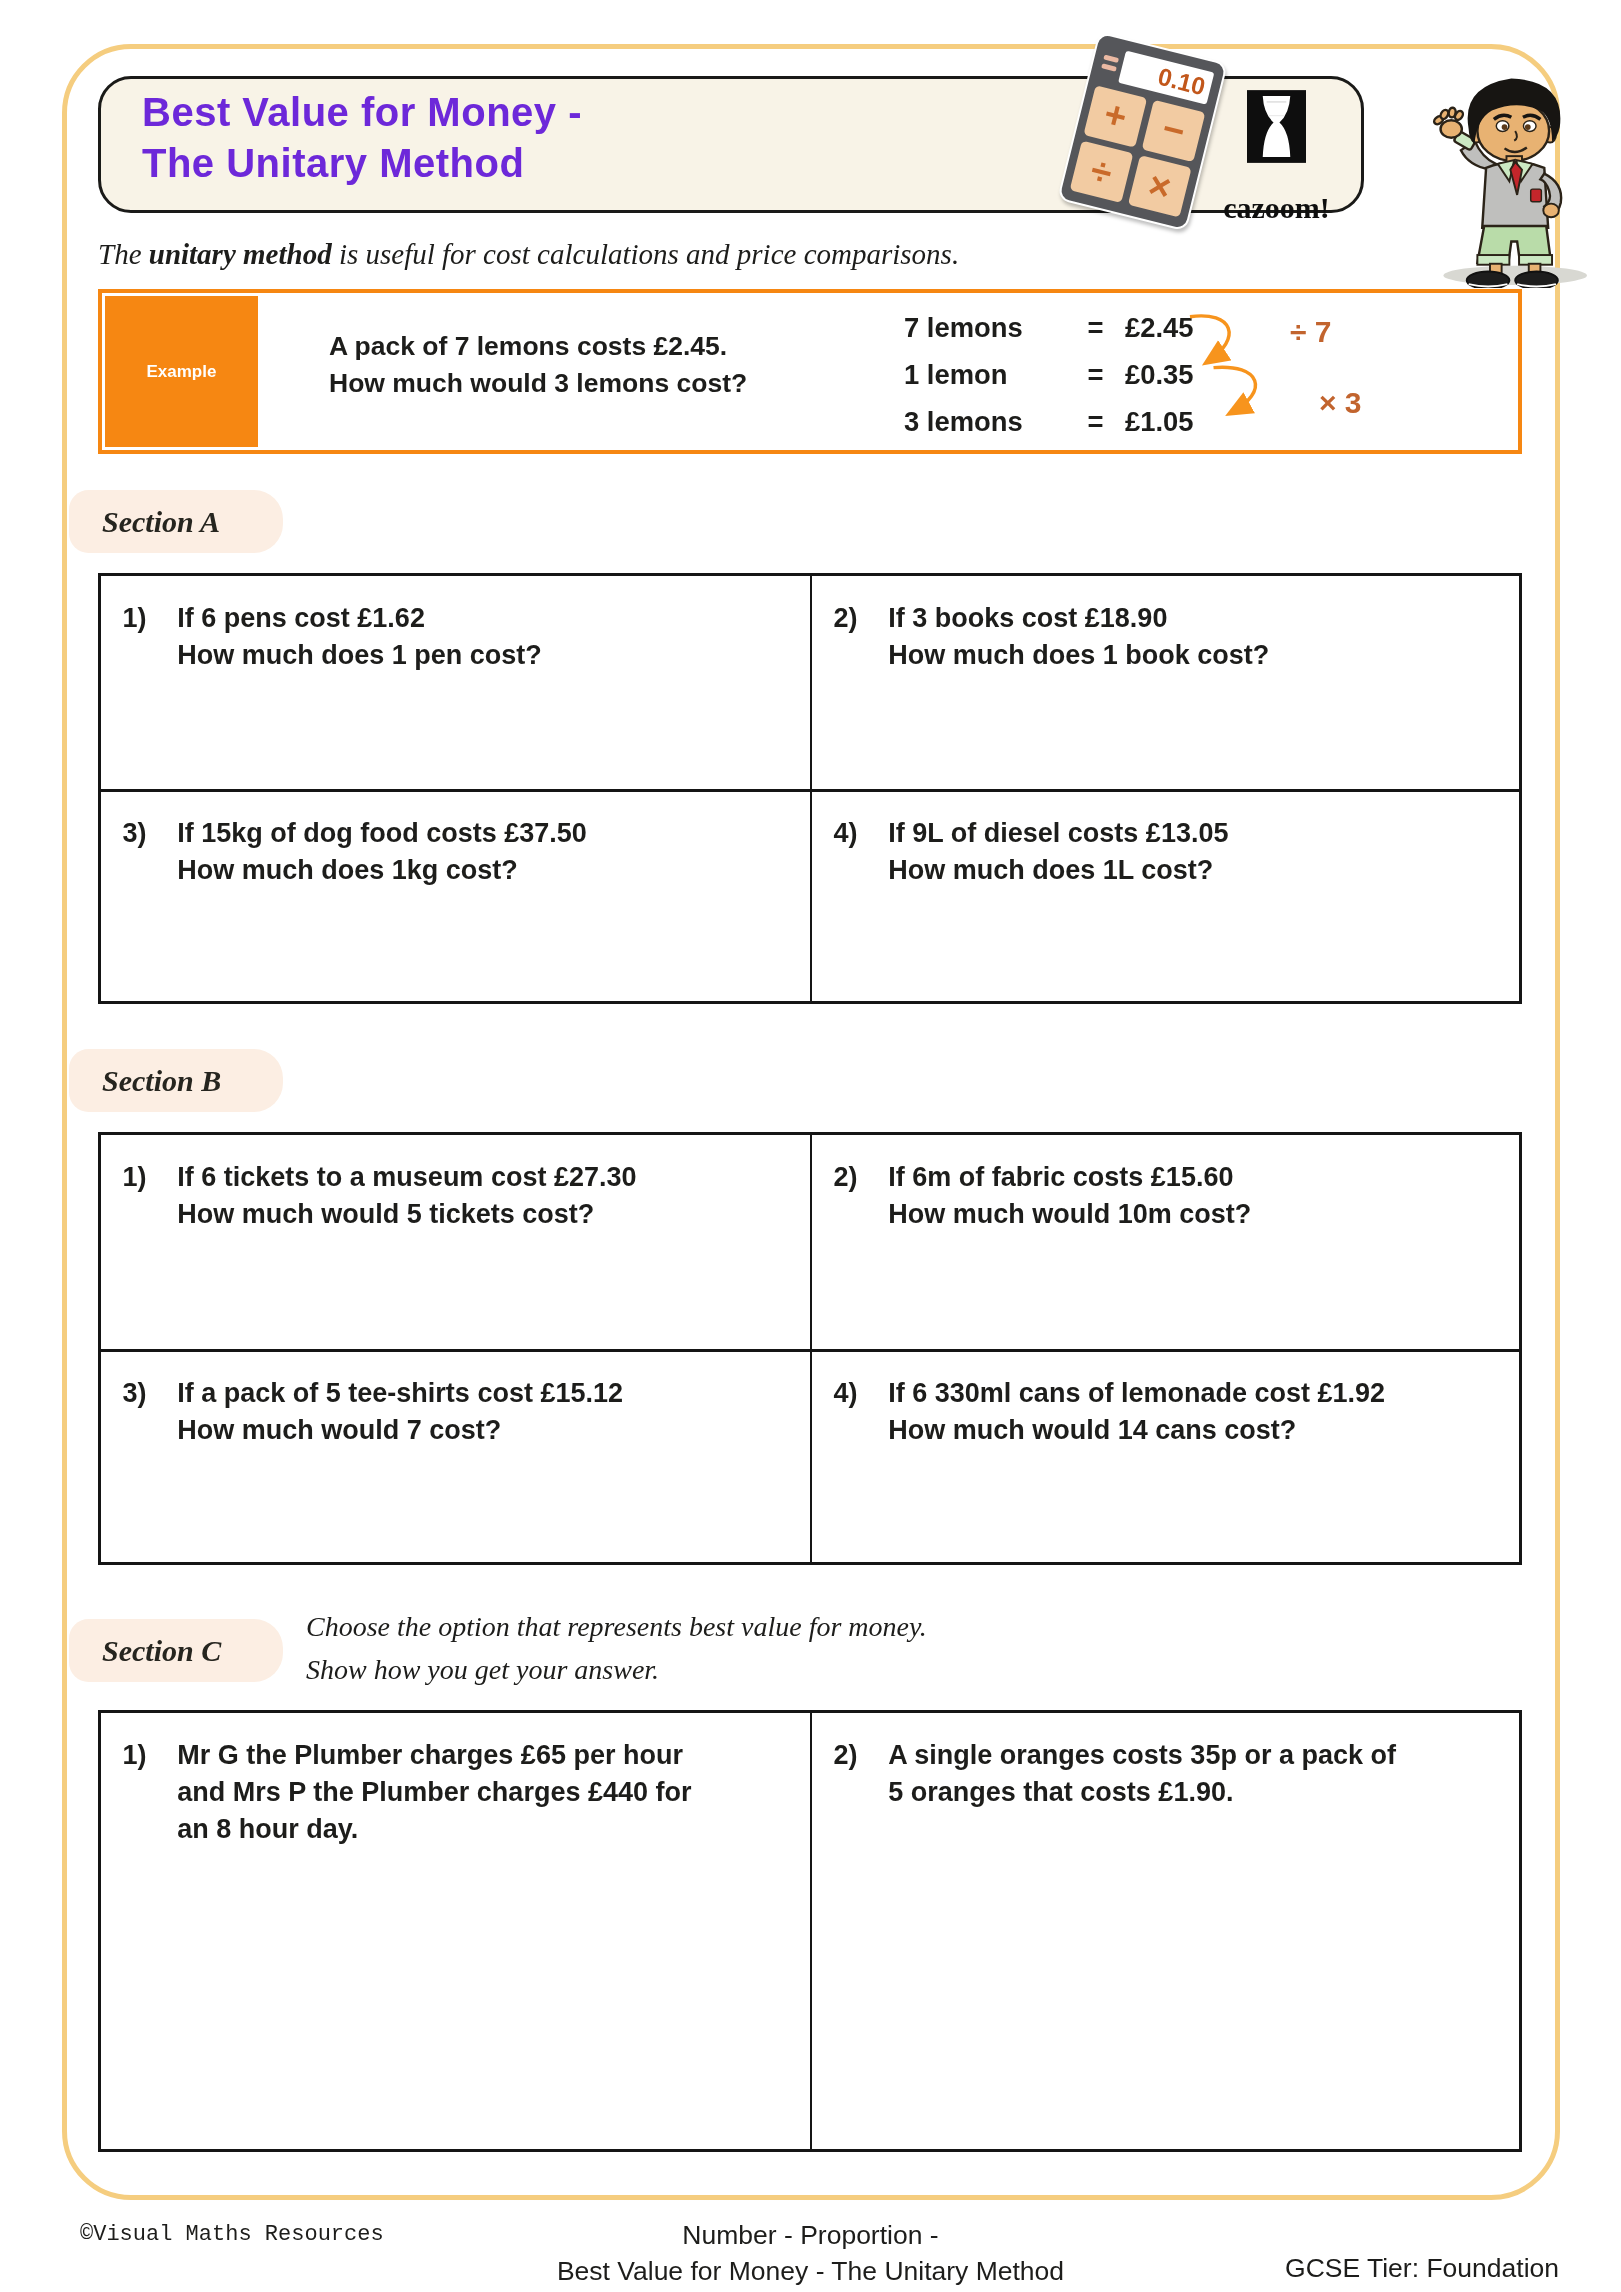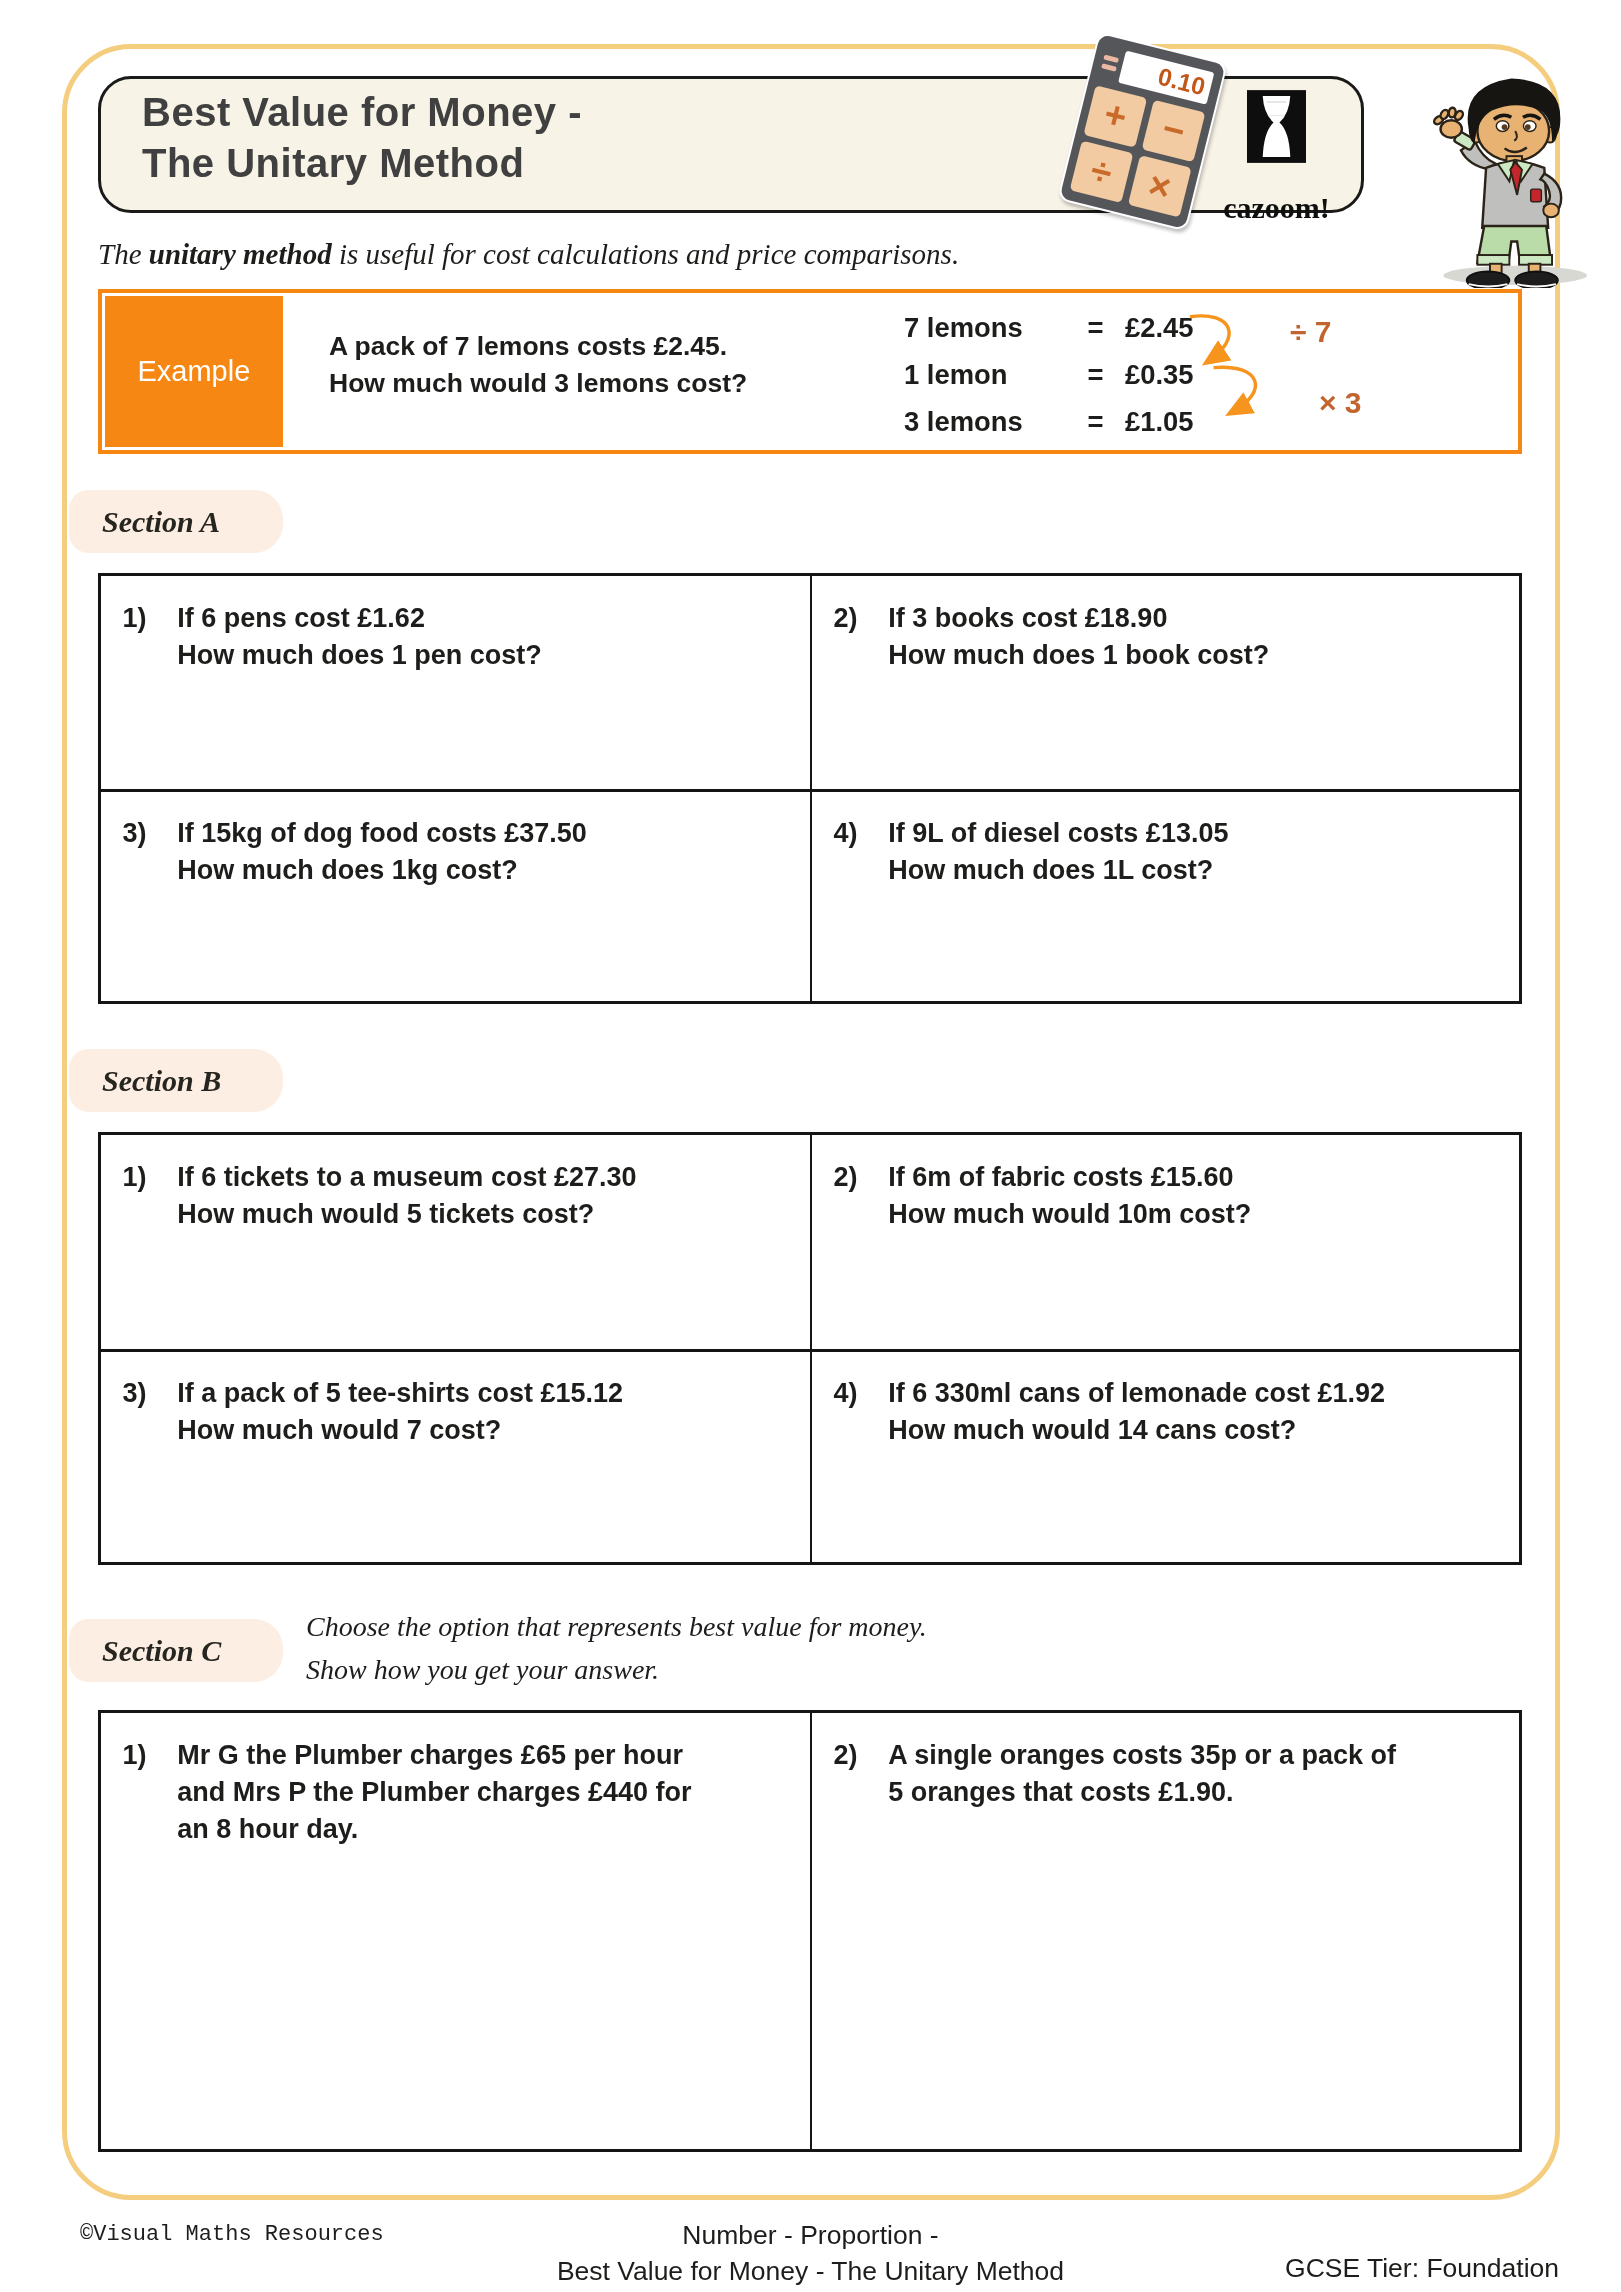--- a/index.html
+++ b/index.html
@@ -7,21 +7,21 @@
   .canvas { position:relative; width:1621px; height:2293px; background:#ffffff; overflow:hidden; }
 
   
   .frame { position:absolute; left:62px; top:44px; width:1498px; height:2156px;
            border:5.9px solid #F5CD7F; border-radius:69px; }
 
   
   .header { position:absolute; left:98px; top:76px; width:1266px; height:137px;
             background:#F8F3E7; border:3.9px solid #1A1A18; border-radius:33px; z-index:2; }
   .title { position:absolute; left:41px; top:7.8px; font-weight:bold; font-size:40px; line-height:51px;
-           color:#404040; letter-spacing:0.5px; font-family:"Liberation Sans", sans-serif; }
+           color:#6d28d9; letter-spacing:0.5px; font-family:"Liberation Sans", sans-serif; }
 
   
   .calc-icon { position:absolute; left:1076px; top:45px; width:133px; height:173px;
                transform:rotate(14deg); z-index:3; background:#55565A; border-radius:11.8px;
                border:2.9px solid #fff; padding:7.8px; box-shadow:2px 2.9px 3.9px rgba(0,0,0,.25); }
   .calc-top { display:flex; align-items:center; gap:4.9px; margin:2px 1px 7.8px; }
   .calc-eq { display:flex; flex-direction:column; gap:3.9px; }
   .calc-eq i { display:block; width:15.7px; height:4.9px; background:#EBB9A3; border-radius:2px; }
   .calc-display { flex:1; background:#fff; border-radius:2.9px; height:33px; line-height:33px;
                   color:#C2571B; font-weight:bold; font-size:24.5px; text-align:right; padding-right:5.9px; }
@@ -39,23 +39,23 @@
   .boy { position:absolute; left:1405px; top:65px; width:201px; height:223px; z-index:3; }
 
   
   .intro { position:absolute; left:98px; top:238px; font-family:"Liberation Serif", serif;
            font-style:italic; font-size:29px; color:#1D1D1B; }
   .intro b { font-weight:bold; }
 
   
   .example { position:absolute; left:98px; top:289px; width:1424px; height:165px;
              border:4.9px solid #F68712; background:#fff; }
-  .example-label { position:absolute; left:2.9px; top:2.9px; bottom:2.9px; width:178px; background:#F68712;
+  .example-label { position:absolute; left:2.9px; top:2.9px; bottom:2.9px; width:153px; background:#F68712;
                    color:#fff; display:flex; align-items:center; justify-content:center;
-                   font-weight:normal; font-size:29px; }
+                   font-weight:bold; font-size:17px; }
   .example-q { position:absolute; left:227px; top:35px; font-weight:bold; font-size:26.5px;
                line-height:37px; color:#1D1D1B; }
   .working { position:absolute; left:802px; top:11.8px; color:#1D1D1B; }
   .working .wrow { display:grid; grid-template-columns:162px 59px auto; height:47px;
                    align-items:center; font-weight:bold; font-size:27.4px; }
   .working .weq { text-align:center; }
   .op-label { position:absolute; font-weight:bold; font-size:30px; color:#C2642E; }
   .op1 { left:1188px; top:21.6px; }
   .op2 { left:1217px; top:93px; }
   .arrows { position:absolute; left:1078px; top:7.8px; width:118px; height:147px; }

